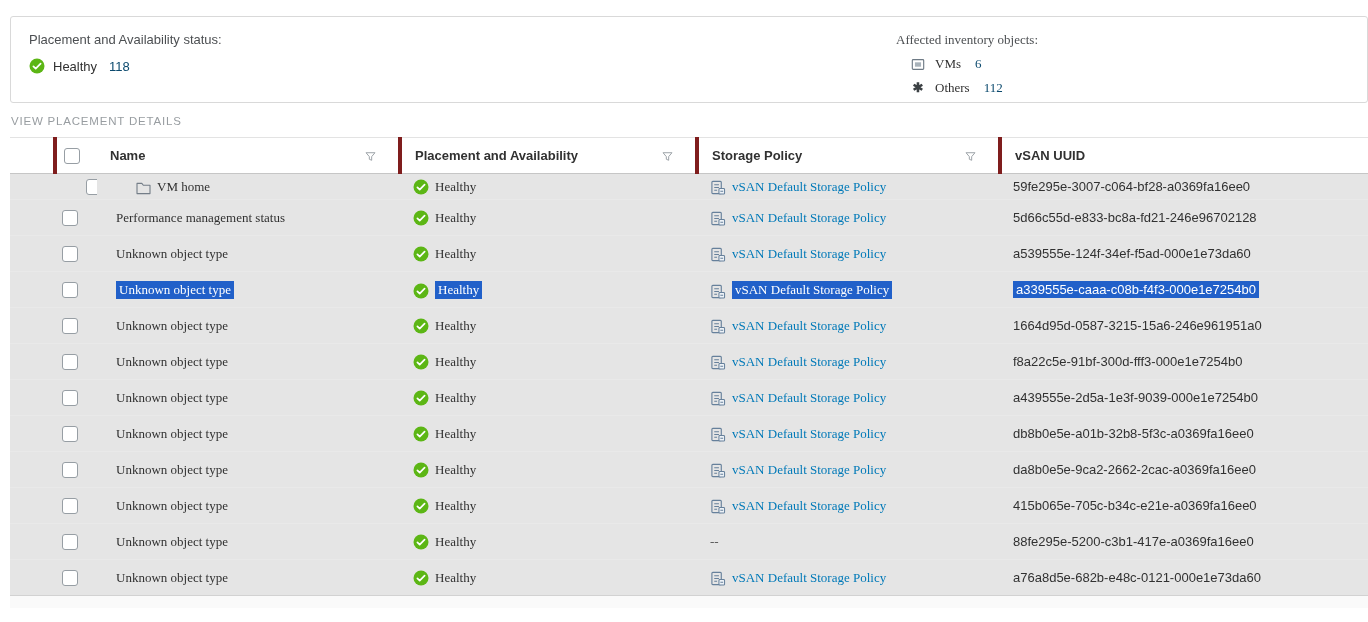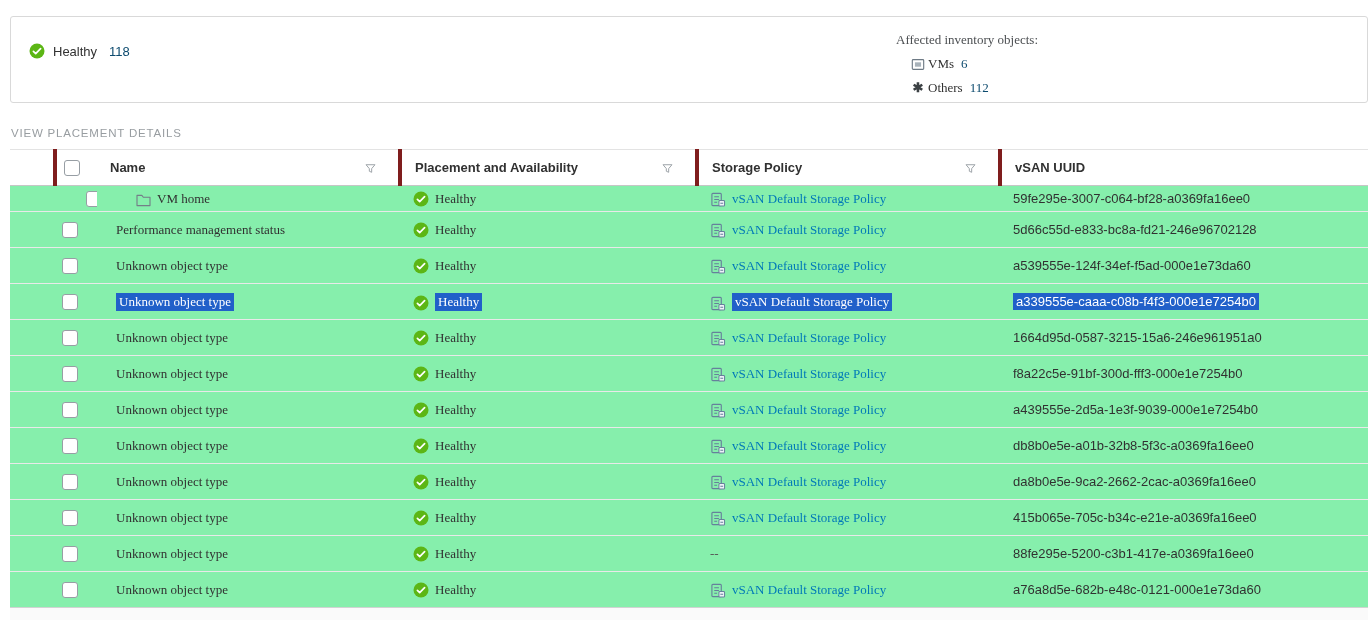--- a/index.html
+++ b/index.html
@@ -5,28 +5,28 @@
   html,body{margin:0;padding:0;background:#fff;width:1368px;height:622px;overflow:hidden;
     font-family:"Liberation Sans", sans-serif;color:#313131;font-size:13px;}
 
   
   .summary-card{position:relative;box-sizing:border-box;margin:16px 0 0 10px;width:1358px;height:87px;
     border:1px solid #d9d9d9;border-radius:3px;padding:15px 0 0 18px;background:#fff;}
   .sum-label{color:#4c4f52;font-size:13px;}
   .status-row{display:flex;align-items:center;gap:8px;margin-top:11px;}
   .count{margin-left:4px;color:#0c4a6e;}
   .affected-block{position:absolute;left:885px;top:15px;font-family:Liberation Serif, serif;}
-  .aff-row{display:flex;align-items:center;gap:3px;margin:8px 0 0 15px;height:16px;}
+  .aff-row{display:flex;align-items:center;gap:10px;margin:8px 0 0 15px;height:16px;}
   .asterisk{color:#3c4144;font-size:13px;font-weight:bold;width:14px;text-align:center;line-height:14px;}
 
   
-  .section-title{margin:24px 0 10px 11px;font-size:11.5px;letter-spacing:.07em;color:#989da1;}
+  .section-title{margin:12px 0 10px 11px;font-size:11.5px;letter-spacing:.07em;color:#989da1;}
 
   
-  table{border-collapse:collapse;table-layout:fixed;width:1358px;margin-left:10px;background:#86efac;}
+  table{border-collapse:collapse;table-layout:fixed;width:1358px;margin-left:10px;background:#e5e5e5;}
   thead th{height:35px;text-align:left;font-size:13px;font-weight:bold;color:#313131;
     padding:0 0 0 13px;border-top:1px solid #e3e3e3;border-bottom:1px solid #c6c6c6;
     position:relative;background:#fff;}
   th.sep{border-left:4px solid #7f1d1d;}
   .filter{position:absolute;right:22px;top:12px;cursor:pointer;}
   tbody td{height:35px;border-top:1px solid #e9e9e9;padding:0 0 0 13px;vertical-align:middle;
     white-space:nowrap;overflow:hidden;color:#313131;}
   tr.clipped td{height:25px;}
   td.cb-cell{padding-left:7px;}
   tr.child td.cb-cell{padding-left:31px;}
@@ -39,20 +39,21 @@
   .policy-link{color:#0079b8;text-decoration:none;cursor:pointer;}
   .policy-link.plain{color:#565656;cursor:default;}
   .uuid-text{font-size:13px;}
   .hl{background:#2160c9;color:#fff !important;padding:1px 3px;}
   .grid-footer{margin-left:10px;width:1358px;height:12px;background:#fafafa;border-top:1px solid #d2d2d2;}
 </style>
 </head>
 <body>
 
 <div class="summary-card">
+  <div class="sum-label">Placement and Availability status:</div>
   <div class="status-row">
     <span class="icon16">
       <svg width="16" height="16" viewBox="0 0 16 16">
           <circle cx="8" cy="8" r="7.5" fill="#5cb615"></circle>
           <path d="M4.4 8.3l2.3 2.3 4.9-4.9" fill="none" stroke="#fff" stroke-width="1.7" stroke-linecap="round" stroke-linejoin="round"></path>
         </svg>
     </span>
     <span>Healthy</span>
     <span class="count">118</span>
   </div>

